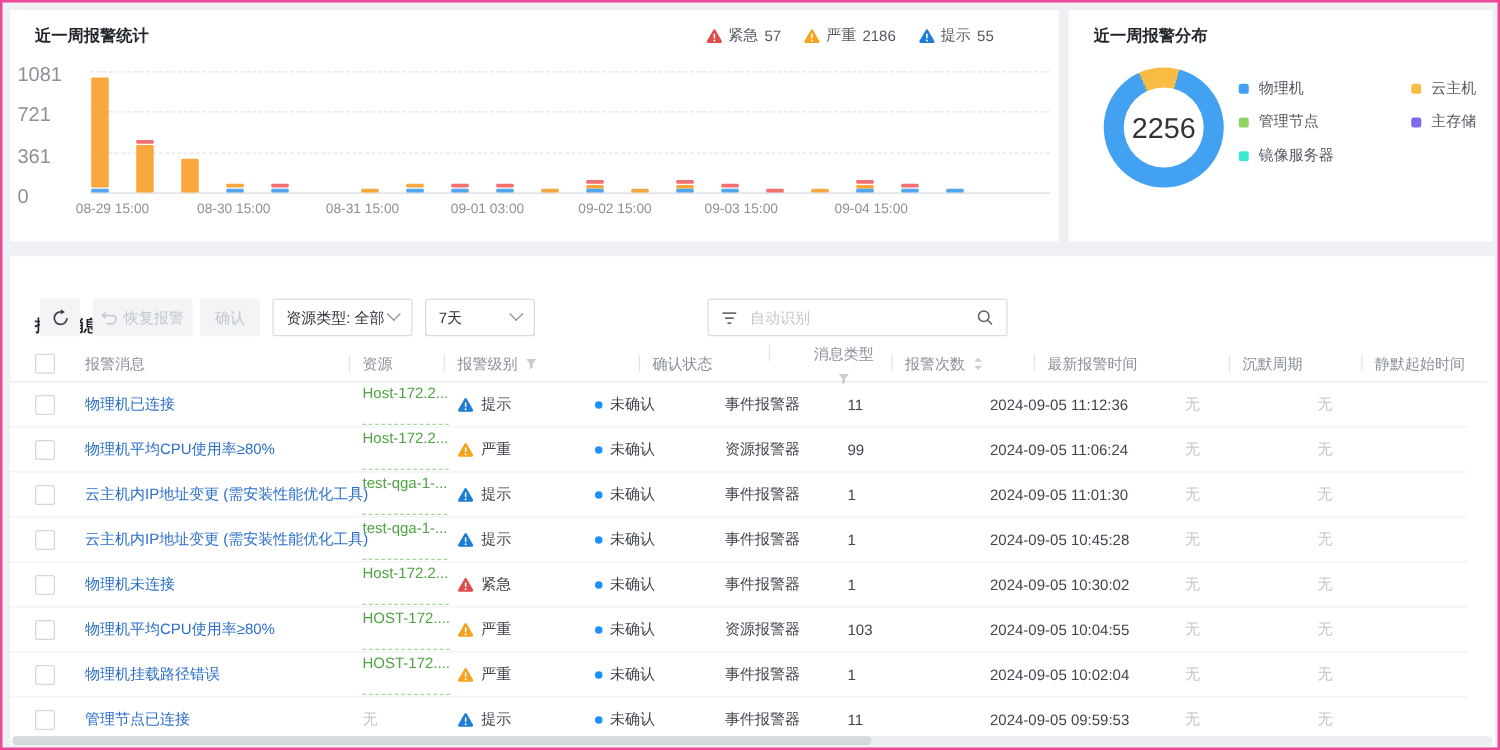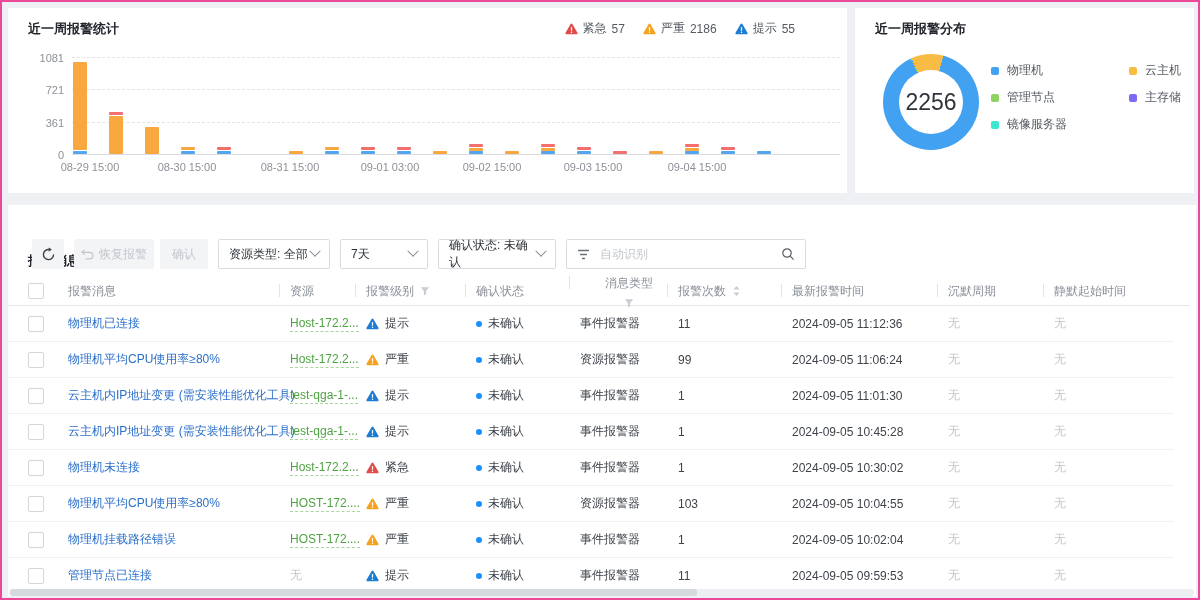--- a/index.html
+++ b/index.html
@@ -8,21 +8,21 @@
   .panel{position:absolute;background:#fff;}
   .panel h2{position:absolute;margin:0;font-size:13px;font-weight:600;color:#23272d;}
   
   .panel-stats{left:6px;top:6px;width:839px;height:185px;}
   .panel-stats h2{left:20px;top:12px;}
   .stats-legend{position:absolute;top:12px;right:52px;display:flex;align-items:center;}
   .sev-item{display:inline-flex;align-items:center;gap:5px;font-size:12px;color:#555a61;margin-left:18px;cursor:pointer;}
   .plot{position:absolute;left:64px;top:50px;width:768px;height:97px;}
   .grid{position:absolute;left:0;right:0;border-top:1px dashed #e2e4e7;}
   .grid0{border-top:1px solid #d8dade;}
-  .ylab{position:absolute;left:6px;width:50px;text-align:right;font-size:11px;color:#8c9097;}
+  .ylab{position:absolute;left:6px;width:50px;text-align:left;font-size:16px;color:#8c9097;}
   .xlab{position:absolute;top:153px;width:84px;text-align:center;font-size:11px;color:#8c9097;}
   .bar{position:absolute;bottom:1px;width:14px;display:flex;flex-direction:column;justify-content:flex-end;}
   .seg{width:14px;border-radius:1px;}
   
   .panel-dist{left:853px;top:6px;width:339px;height:185px;}
   .panel-dist h2{left:20px;top:12px;}
   .donut{position:absolute;left:28px;top:46px;width:96px;height:96px;}
   .ring{position:absolute;inset:0;border-radius:50%;}
   .ring::after{content:"";position:absolute;inset:16px;background:#fff;border-radius:50%;}
   .donut-total{position:absolute;inset:0;display:flex;align-items:center;justify-content:center;
@@ -52,21 +52,21 @@
   .thead{position:absolute;left:0;right:6px;top:72px;height:29px;display:flex;align-items:center;
     padding-left:20px;border-bottom:1px solid #e6e8ec;box-sizing:border-box;}
   .hcell{font-size:12px;color:#8a8f98;display:flex;align-items:center;gap:6px;position:relative;flex:none;}
   .hsep::before{content:"";position:absolute;left:-11px;top:1px;width:1px;height:13px;background:#e2e4e8;}
   .tbody{position:absolute;left:0;right:22px;top:101px;}
   .trow{display:flex;align-items:center;height:36px;padding-left:20px;border-bottom:1px solid #eff1f4;box-sizing:border-box;}
   .cell{font-size:12px;color:#3f444b;flex:none;display:flex;align-items:center;gap:6px;white-space:nowrap;}
   .c-cbx{width:40px;}
   .cbx{width:14px;height:14px;border:1px solid #d4d7dc;border-radius:2px;background:#fff;cursor:pointer;flex:none;}
   .link-msg{color:#2b6fc9;cursor:pointer;}
-  .link-res{color:#4fa342;cursor:pointer;border-bottom:1px dashed #a9d49f;padding-bottom:1px;}
+  .link-res{color:#4fa342;cursor:pointer;border-bottom:1px dashed #a9d49f;padding-bottom:18px;}
   .muted{color:#c2c6cc;}
   .dot{width:6px;height:6px;border-radius:50%;background:#1890ff;flex:none;}
   .hscroll{position:absolute;left:2px;right:2px;bottom:0;height:7px;background:#eceef1;border-radius:3px;cursor:pointer;}
   .hthumb{position:absolute;left:0;top:0;height:7px;width:58%;background:#d6d9de;border-radius:3px;}
   .icw{display:inline-flex;align-items:center;}
 </style>
 </head>
 <body>
 
 <div class="screen">
@@ -263,24 +263,20 @@
     </div>
 
     <div class="tb dd dd1">
       <span>资源类型: 全部</span>
       <span class="chev"></span>
     </div>
     <div class="tb dd dd2">
       <span>7天</span>
       <span class="chev"></span>
     </div>
-    <div class="tb dd dd3">
-      <span>确认状态: 未确认</span>
-      <span class="chev"></span>
-    </div>
 
     <div class="tb search">
       <span class="icw">
         <svg width="13" height="11" viewBox="0 0 13 11">
             <path d="M1 1.5 h11 M3 5.5 h7 M5 9.5 h3" stroke="#6a6f76" stroke-width="1.3" fill="none"></path>
           </svg>
       </span>
       <input placeholder="自动识别" style="">
       <span class="icw">
         <svg width="14" height="14" viewBox="0 0 14 14">
@@ -301,21 +297,21 @@
           <span>资源</span>
         </div>
         <div class="hcell hsep" style="width: 110px;">
           <span>报警级别</span>
           <span class="icw">
             <svg width="10" height="10" viewBox="0 0 10 10">
               <path d="M0.8 1.2 H9.2 L6.1 4.9 V8.2 L3.9 9.4 V4.9 Z" fill="#c9ccd2"></path>
             </svg>
           </span>
         </div>
-        <div class="hcell hsep" style="width: 104px;">
+        <div class="hcell hsep" style="width: 104px; margin-left: 46px;">
           <span>确认状态</span>
         </div>
         <div class="hcell hsep" style="width: 98px; flex-direction: column;">
           <span>消息类型</span>
           <span class="icw">
             <svg width="10" height="10" viewBox="0 0 10 10">
               <path d="M0.8 1.2 H9.2 L6.1 4.9 V8.2 L3.9 9.4 V4.9 Z" fill="#c9ccd2"></path>
             </svg>
           </span>
         </div>

